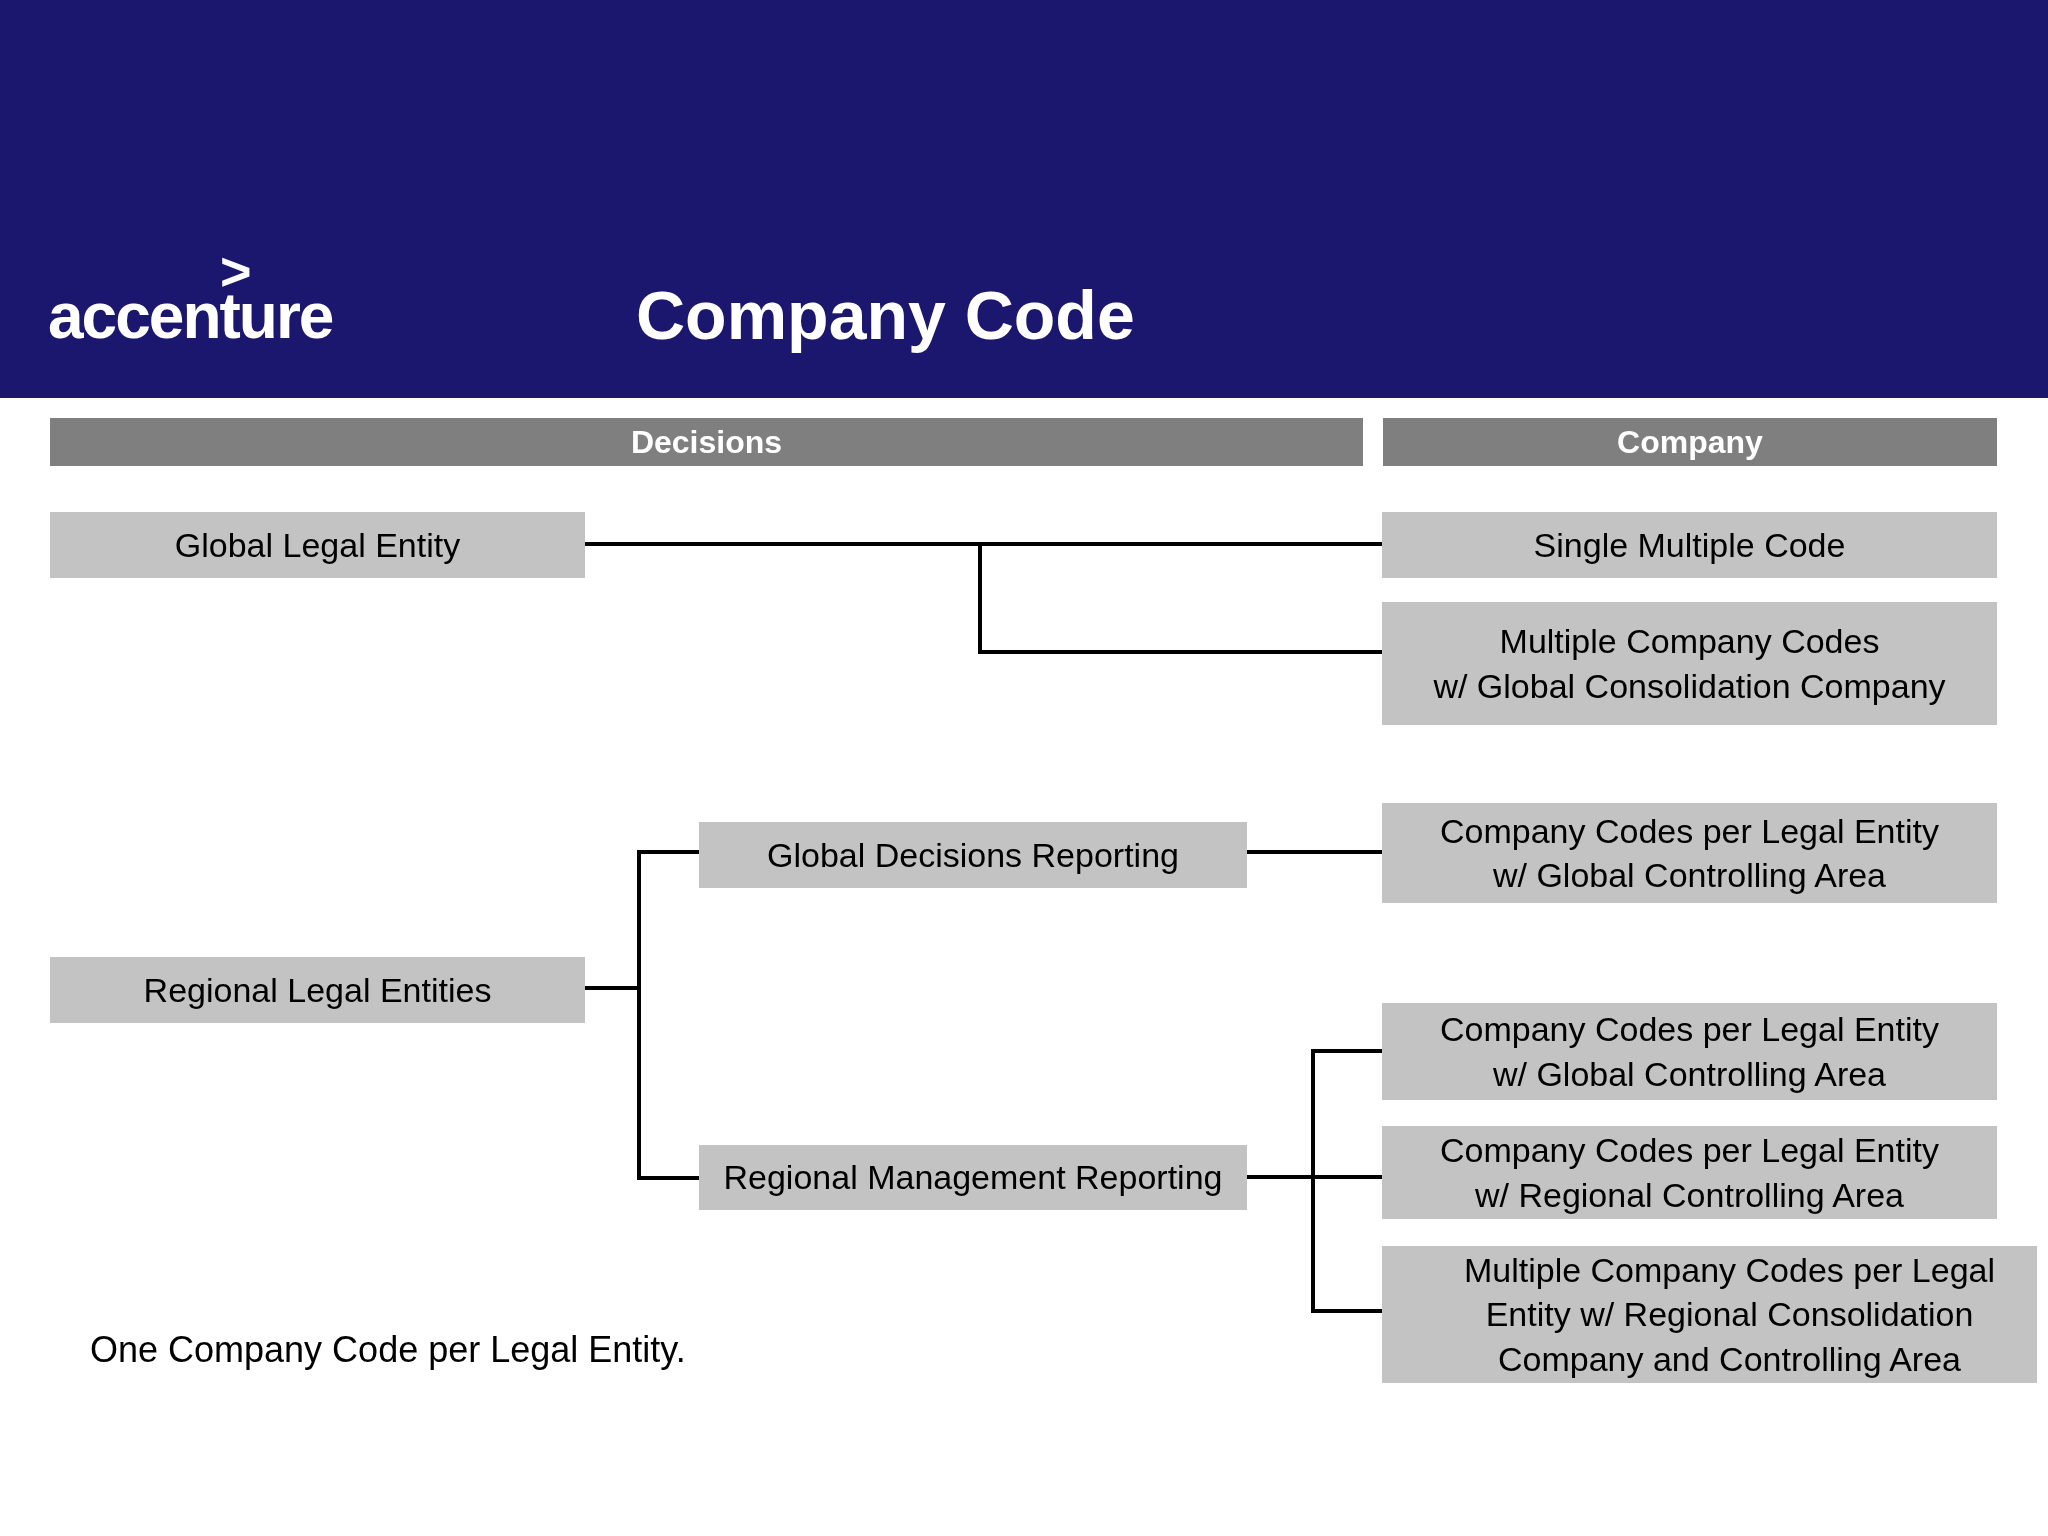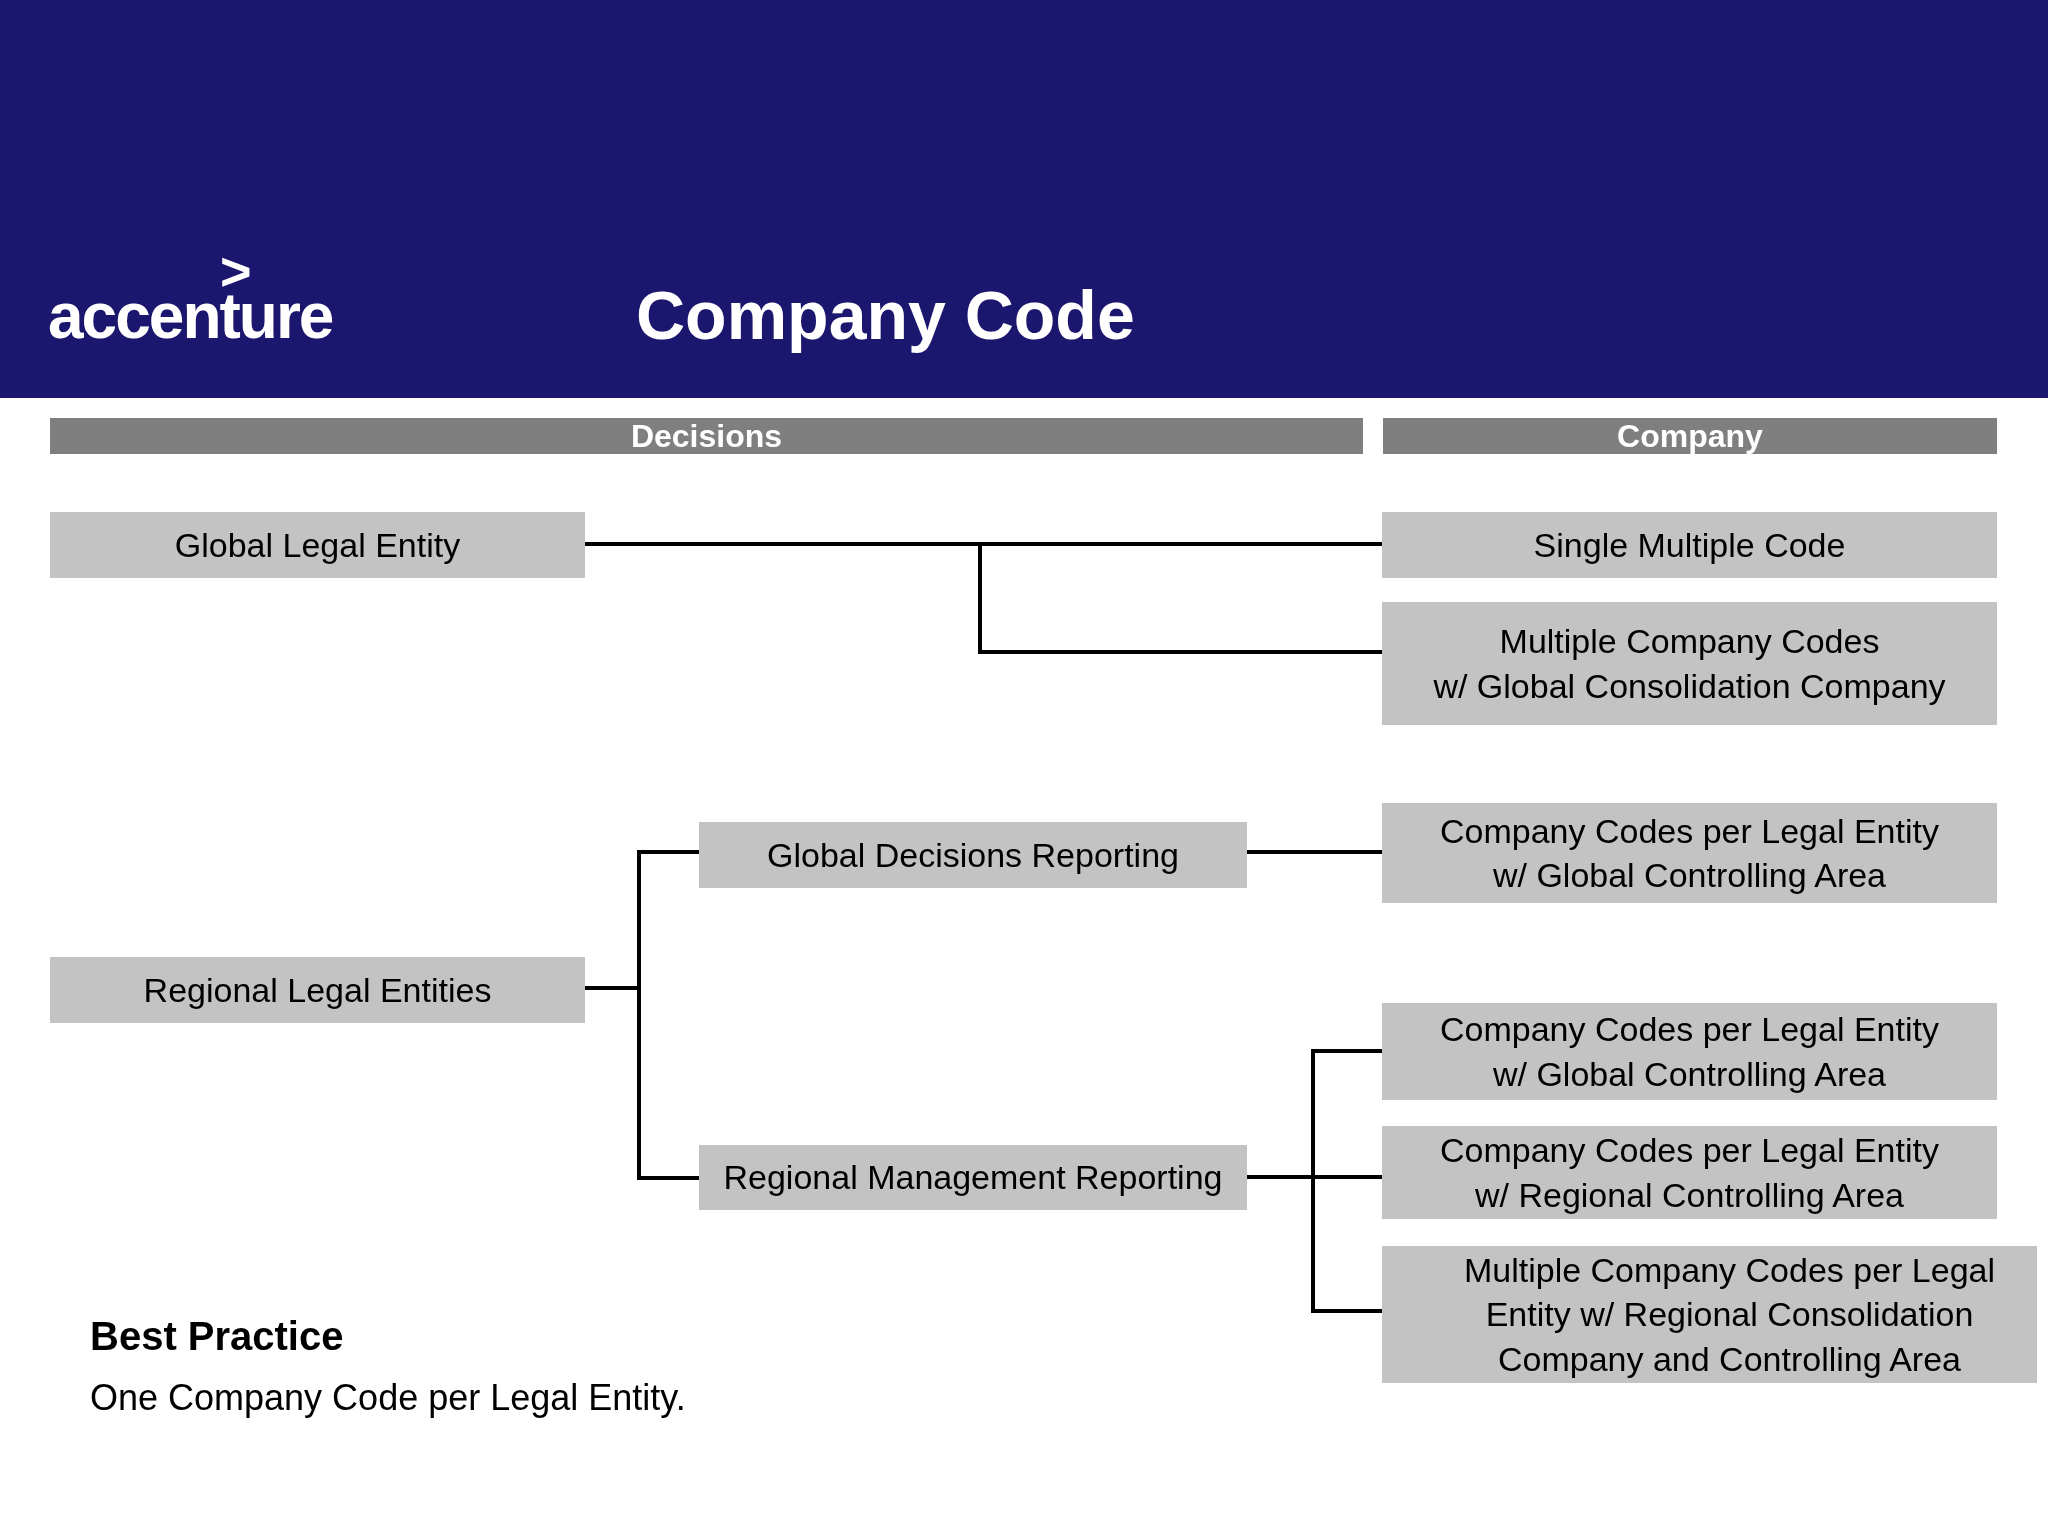--- a/index.html
+++ b/index.html
@@ -25,21 +25,21 @@
     font-size:64px;font-weight:bold;letter-spacing:-2px;line-height:1;
   }
   .slide-title{
     position:absolute;left:636px;top:278px;
     color:#ffffff;font-size:68px;font-weight:bold;line-height:1.1;
     white-space:nowrap;
     text-align:center;
   }
   
   .col-bar{
-    position:absolute;top:418px;height:36px;
+    position:absolute;top:418px;height:48px;
     background:#7f7f7f;color:#ffffff;
     display:flex;align-items:center;justify-content:center;
     font-size:32px;font-weight:bold;
   }
   .bar-decisions{left:50px;width:1313px;}
   .bar-options{left:1383px;width:614px;}
   
   .node{
     position:absolute;
     background:#c3c3c3;color:#000000;
@@ -107,17 +107,16 @@
 w/ Global Controlling Area</div>
   <div class="node n-o4">Company Codes per Legal Entity
 w/ Global Controlling Area</div>
   <div class="node n-o5">Company Codes per Legal Entity
 w/ Regional Controlling Area</div>
   <div class="node n-o6">Multiple Company Codes per Legal
 Entity w/ Regional Consolidation
 Company and Controlling Area</div>
 
   <div class="best-practice">
-    <div class="bp-heading">Best Practice</div>
     <div class="bp-body">One Company Code per Legal Entity.</div>
   </div>
 
 </div>
 
 </body></html>

